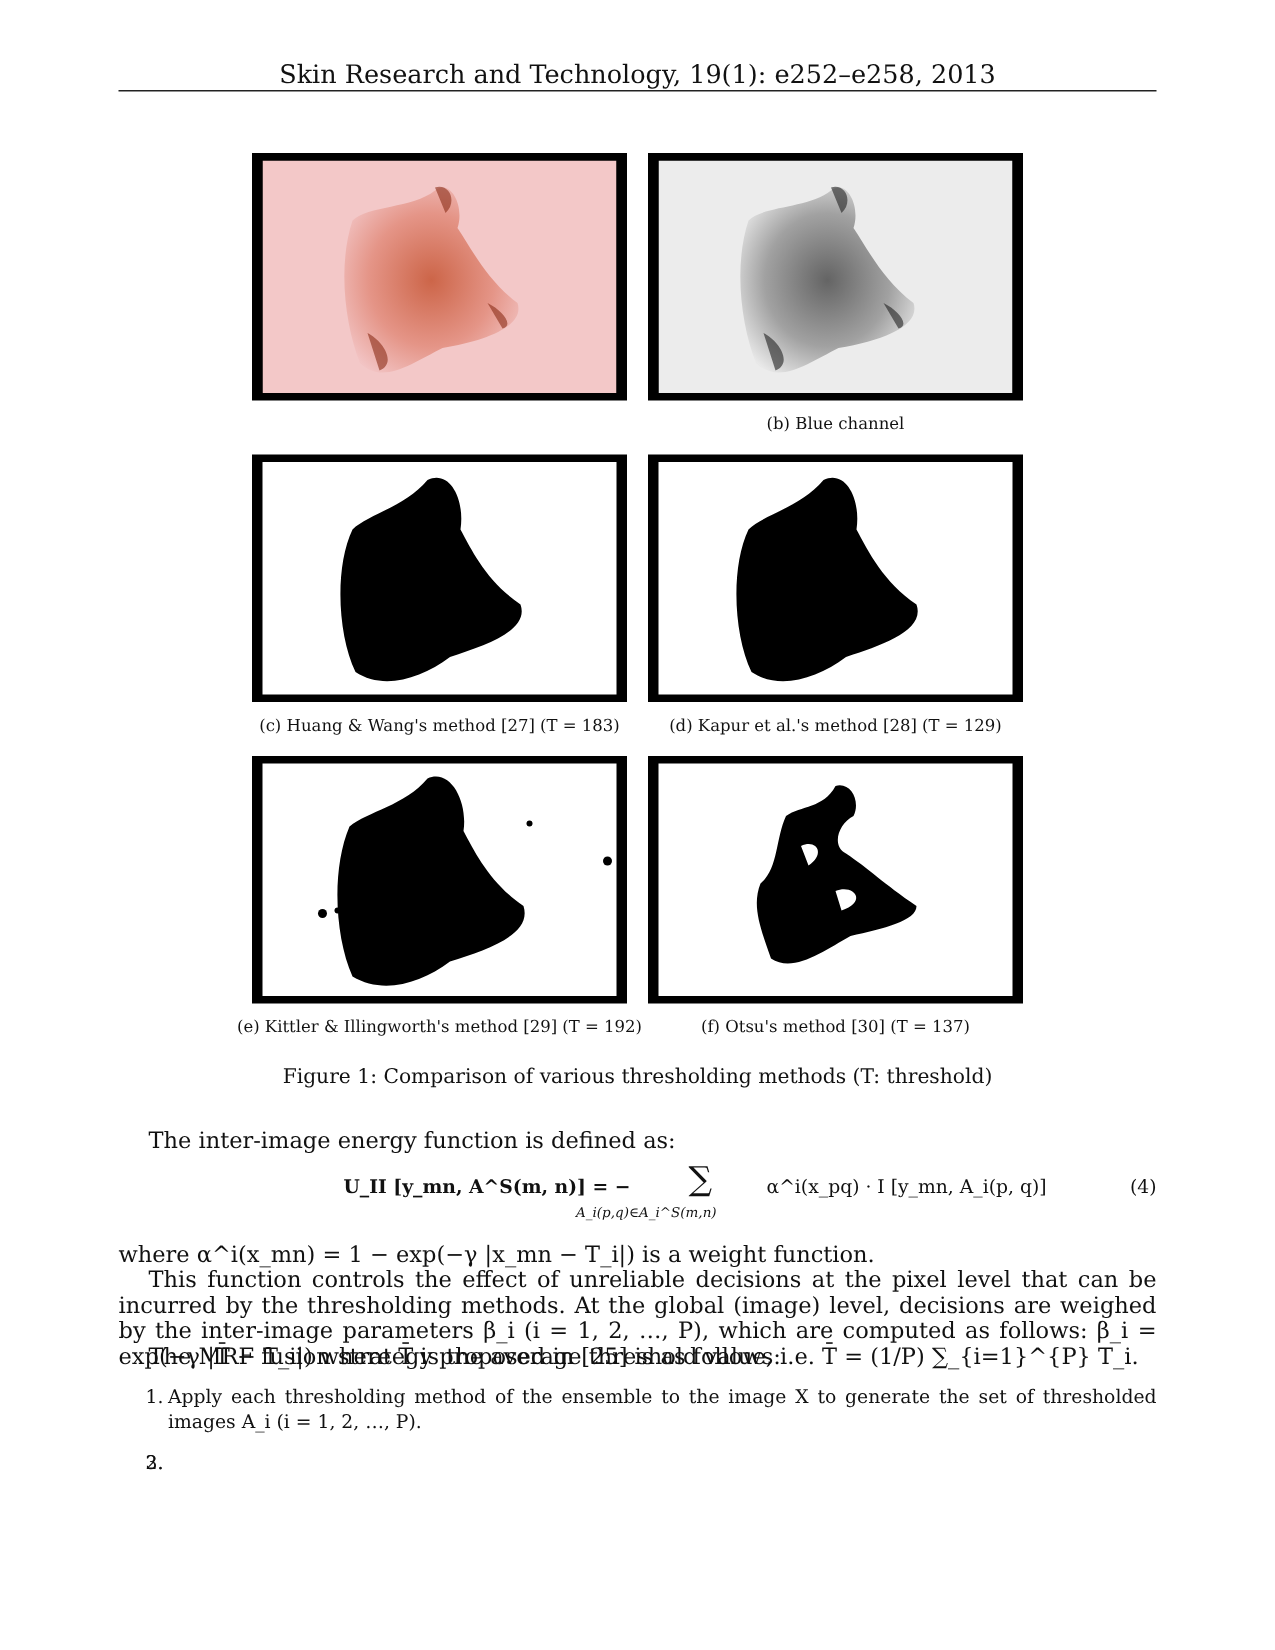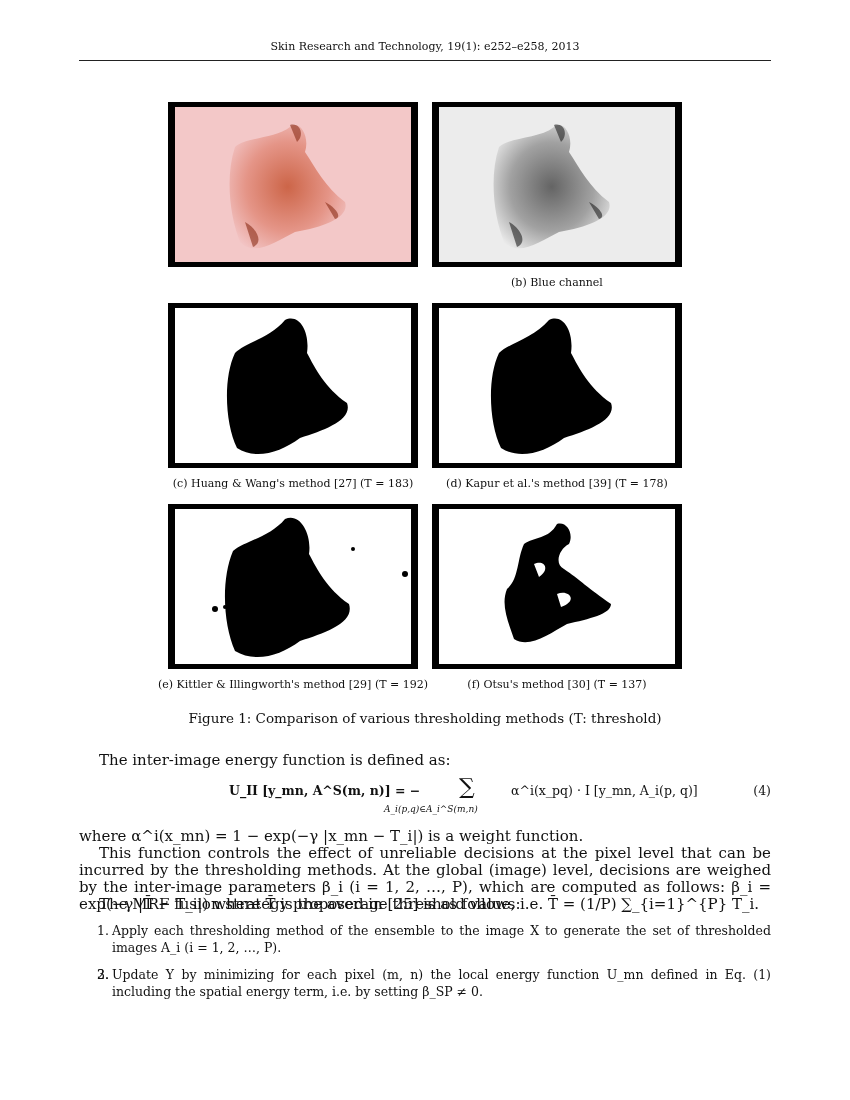--- a/index.html
+++ b/index.html
@@ -1,19 +1,19 @@
 <!DOCTYPE html>
 <html><head>
 <meta charset="utf-8">
 <style>
   html, body { margin: 0; padding: 0; background: #ffffff; }
   body { width: 850px; height: 1100px; position: relative; overflow: hidden;
          font-family: "DejaVu Serif", "Liberation Serif", serif; color: #111; }
   .header { position: absolute; left: 79px; top: 40px; width: 692px; text-align: center;
-            font-size: 11px; }
+            font-size: 17px; }
   .header-rule { position: absolute; left: 79px; top: 60px; width: 692px; height: 0;
                  border-top: 1px solid #222; }
   .panel { position: absolute; width: 250px; height: 165px; background: #000; }
   .panel .inner { position: absolute; left: 7px; top: 5px; right: 7px; bottom: 5px; }
   .cap { position: absolute; width: 300px; text-align: center; font-size: 11px; }
   .fig-caption { position: absolute; left: 79px; top: 710px; width: 692px; text-align: center;
                  font-size: 13.5px; }
   .para { position: absolute; left: 79px; width: 692px; font-size: 15px; line-height: 17px;
           text-align: justify; }
   .indent { text-indent: 20px; }
@@ -79,21 +79,21 @@
 </div>
 <div class="cap" style="left:143px;top:477px;">(c) Huang &amp; Wang's method [27] (T = 183)</div>
 
 <div class="panel" style="left:432px;top:303px;">
   <div class="inner" style="background:#fff;">
     <svg width="236" height="155" viewBox="0 0 236 155">
       <path d="M60,45 C70,35 95,30 110,12 C125,5 135,25 132,45 C140,60 150,80 172,95 C178,112 150,122 125,130 C105,145 80,152 62,140 C50,115 48,70 60,45 Z" fill="#000"></path>
     </svg>
   </div>
 </div>
-<div class="cap" style="left:407px;top:477px;">(d) Kapur et al.'s method [39] (T = 178)</div>
+<div class="cap" style="left:407px;top:477px;">(d) Kapur et al.'s method [28] (T = 129)</div>
 
 <div class="panel" style="left:168px;top:504px;">
   <div class="inner" style="background:#fff;">
     <svg width="236" height="155" viewBox="0 0 236 155">
       <path d="M58,42 C70,32 95,28 110,10 C125,3 137,25 134,45 C142,60 152,80 174,95 C180,114 150,124 125,132 C105,147 80,154 60,142 C48,115 46,70 58,42 Z" fill="#000"></path>
       <circle cx="40" cy="100" r="3" fill="#000"></circle>
         <circle cx="50" cy="98" r="2" fill="#000"></circle>
         <circle cx="230" cy="65" r="3" fill="#000"></circle>
         <circle cx="178" cy="40" r="2" fill="#000"></circle>
     </svg>
@@ -130,15 +130,14 @@
 <div class="list" style="top:922px;">
   <div class="li">
     <span class="n">1.</span>
     <span>Apply each thresholding method of the ensemble to the image X to generate the set of thresholded images A_i (i = 1, 2, …, P).</span>
   </div>
   <div class="li">
     <span class="n">2.</span>
   </div>
   <div class="li">
     <span class="n">3.</span>
-    <span>Update Y by minimizing for each pixel (m, n) the local energy function U_mn defined in Eq. (1) including the spatial energy term, i.e. by setting β_SP ≠ 0.</span>
   </div>
 </div>
 
 </body></html>

